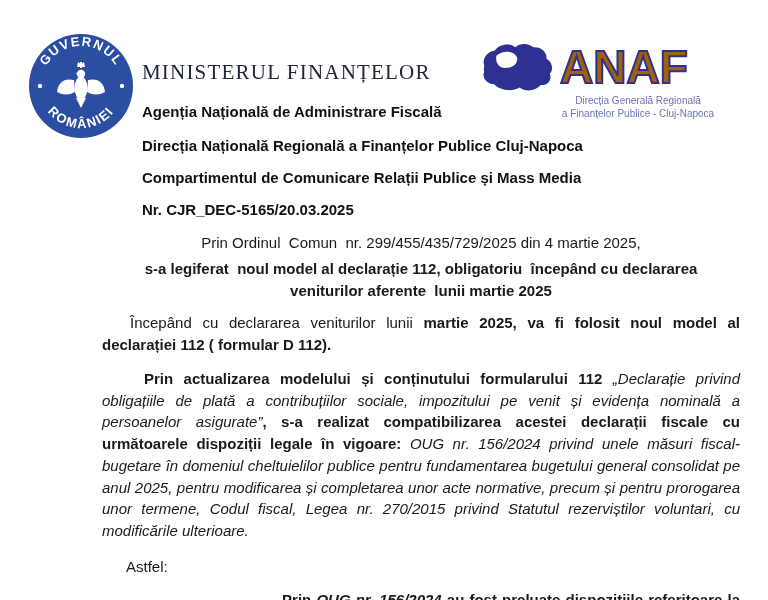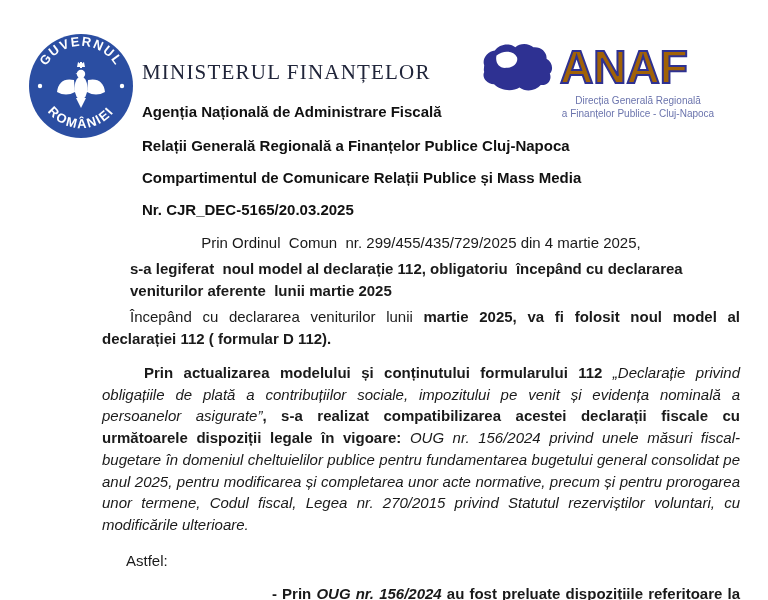--- a/index.html
+++ b/index.html
@@ -77,24 +77,24 @@
     line-height: 22px;
     color: #1a1a1a;
   }
   .order-line {
     text-align: center;
     white-space: pre-wrap;
     margin-bottom: 4px;
   }
   .heading-bold {
     font-weight: bold;
-    text-align: left;
+    text-align: center;
     white-space: pre-wrap;
     padding: 0 28px;
-    margin-bottom: 4px;
+    margin-bottom: 10px;
   }
   .para {
     text-align: justify;
     margin-bottom: 12px;
   }
   .para-1 { text-indent: 28px; }
   .para-2 { text-indent: 42px; line-height: 21.7px; margin-bottom: 14px; }
   .astfel { font-weight: normal; margin-left: 24px; margin-bottom: 11px; }
   .bullet-1 {
     text-align: justify;
@@ -150,21 +150,21 @@
       </svg>
       <div class="anaf-acronym">ANAF</div>
     </div>
     <div class="anaf-subtitle">
       <div>Direcția Generală Regională</div>
       <div>a Finanțelor Publice - Cluj-Napoca</div>
     </div>
   </div>
 
   <div class="hdr-line hdr-agency">Agenția Națională de Administrare Fiscală</div>
-  <div class="hdr-line hdr-directorate">Relații Generală Regională a Finanțelor Publice Cluj-Napoca</div>
+  <div class="hdr-line hdr-directorate">Direcția Națională Regională a Finanțelor Publice Cluj-Napoca</div>
   <div class="hdr-line hdr-department">Compartimentul de Comunicare Relații Publice și Mass Media</div>
   <div class="hdr-line hdr-docnumber">Nr. CJR_DEC-5165/20.03.2025</div>
 
   <div class="body-block">
 
     <div class="order-line">Prin Ordinul  Comun  nr. 299/455/435/729/2025 din 4 martie 2025,</div>
 
     <div class="heading-bold">s-a legiferat  noul model al declarație 112, obligatoriu  începând cu declararea veniturilor aferente  lunii martie 2025</div>
 
     <p class="para para-1"><span class="rn">Începând cu declararea veniturilor lunii </span><span class="rb">martie 2025, va fi folosit noul model al declarației 112 ( formular D 112).</span></p>

